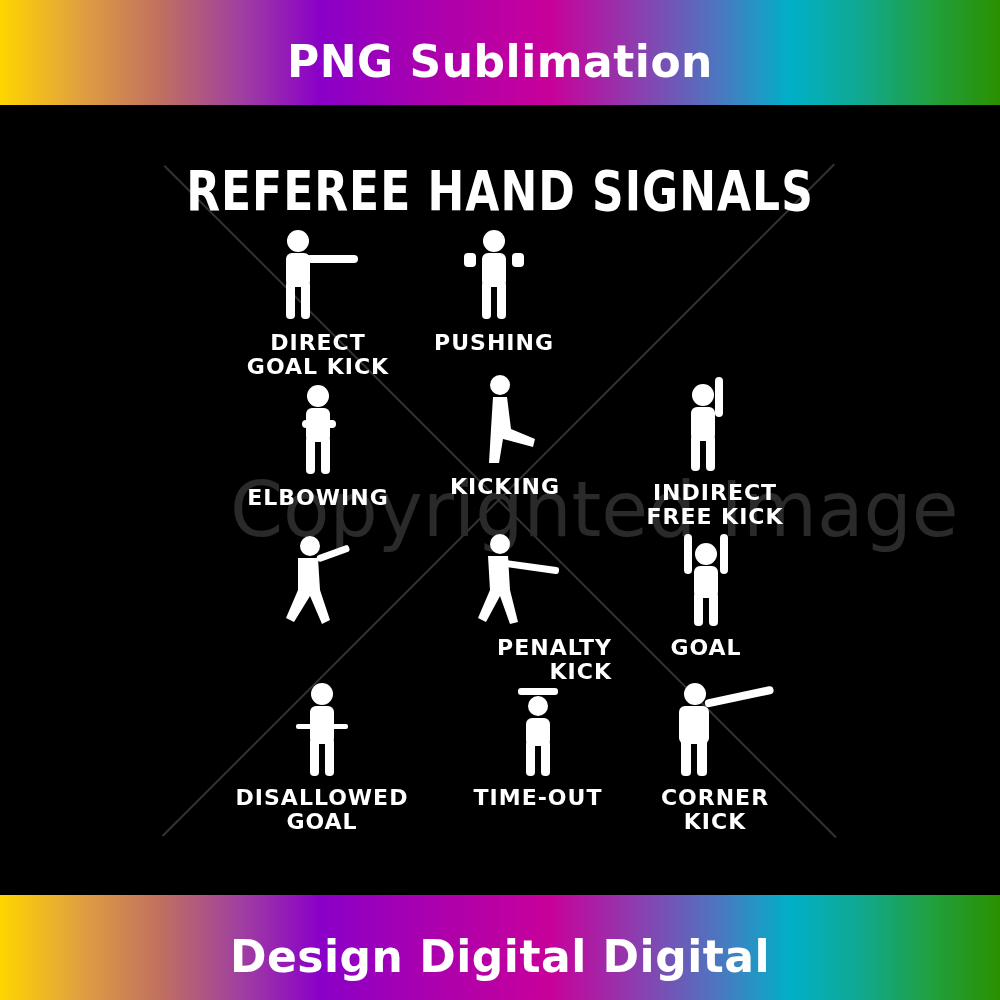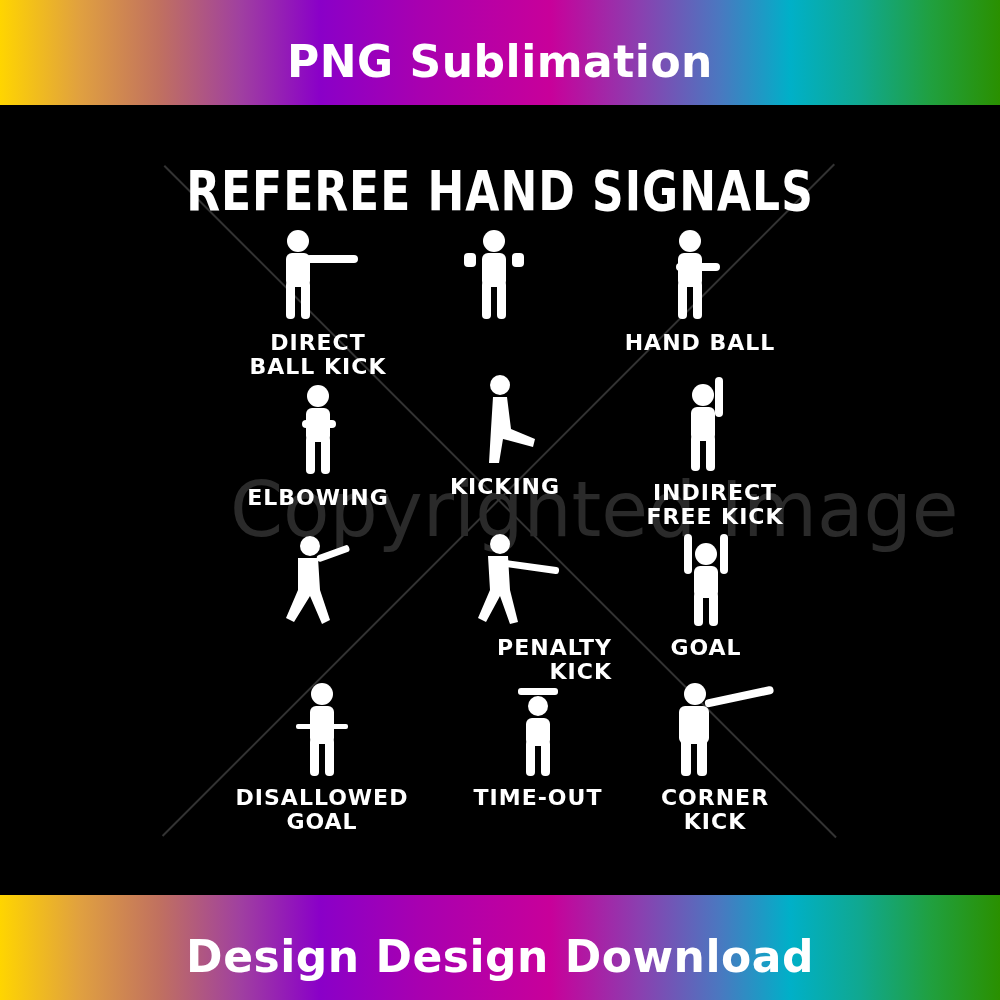--- a/index.html
+++ b/index.html
@@ -34,41 +34,32 @@
 
   <div class="cell" style="left:218px;top:120px;">
     <svg width="120" height="100" viewBox="0 0 120 100" fill="#fff">
       <circle cx="40" cy="16" r="11"></circle>
         <rect x="28" y="28" width="24" height="34" rx="6"></rect>
         <rect x="28" y="56" width="9" height="38" rx="4"></rect>
         <rect x="43" y="56" width="9" height="38" rx="4"></rect>
         <rect x="48" y="30" width="52" height="8" rx="4"></rect>
     </svg>
     <div class="label">DIRECT
-BALL KICK</div>
+GOAL KICK</div>
   </div>
   <div class="cell" style="left:394px;top:120px;">
     <svg width="120" height="100" viewBox="0 0 120 100" fill="#fff">
       <circle cx="60" cy="16" r="11"></circle>
         <rect x="48" y="28" width="24" height="34" rx="6"></rect>
         <rect x="48" y="56" width="9" height="38" rx="4"></rect>
         <rect x="63" y="56" width="9" height="38" rx="4"></rect>
         <rect x="30" y="28" width="12" height="14" rx="4"></rect>
         <rect x="78" y="28" width="12" height="14" rx="4"></rect>
     </svg>
-  </div>
-  <div class="cell" style="left:600px;top:120px;">
-    <svg width="120" height="100" viewBox="0 0 120 100" fill="#fff">
-      <circle cx="50" cy="16" r="11"></circle>
-        <rect x="38" y="28" width="24" height="34" rx="6"></rect>
-        <rect x="38" y="56" width="9" height="38" rx="4"></rect>
-        <rect x="53" y="56" width="9" height="38" rx="4"></rect>
-        <rect x="36" y="38" width="44" height="8" rx="4"></rect>
-    </svg>
-    <div class="label">HAND BALL</div>
+    <div class="label">PUSHING</div>
   </div>
 
   <div class="cell" style="left:218px;top:275px;">
     <svg width="120" height="100" viewBox="0 0 120 100" fill="#fff">
       <circle cx="60" cy="16" r="11"></circle>
         <rect x="48" y="28" width="24" height="34" rx="6"></rect>
         <rect x="48" y="56" width="9" height="38" rx="4"></rect>
         <rect x="63" y="56" width="9" height="38" rx="4"></rect>
         <rect x="44" y="40" width="34" height="8" rx="4"></rect>
     </svg>
@@ -149,14 +140,14 @@
         <rect x="46" y="58" width="10" height="38" rx="4"></rect>
         <rect x="62" y="58" width="10" height="38" rx="4"></rect>
         <rect x="70" y="20" width="70" height="8" rx="4" transform="rotate(-12 70 24)"></rect>
     </svg>
     <div class="label">CORNER
 KICK</div>
   </div>
 </div>
 
 <div class="band bottom">
-  <span>Design Design Download</span>
+  <span>Design Digital Digital</span>
 </div>
 
 </body></html>

